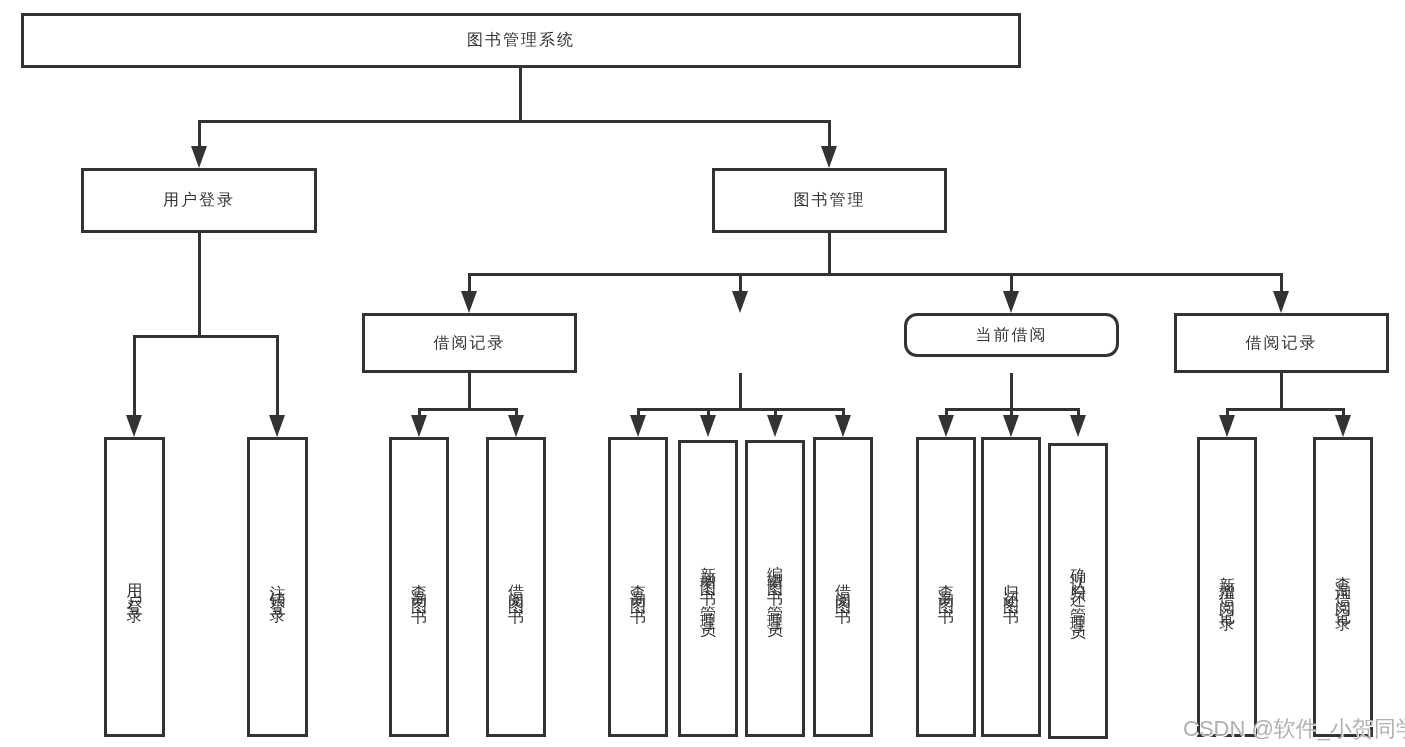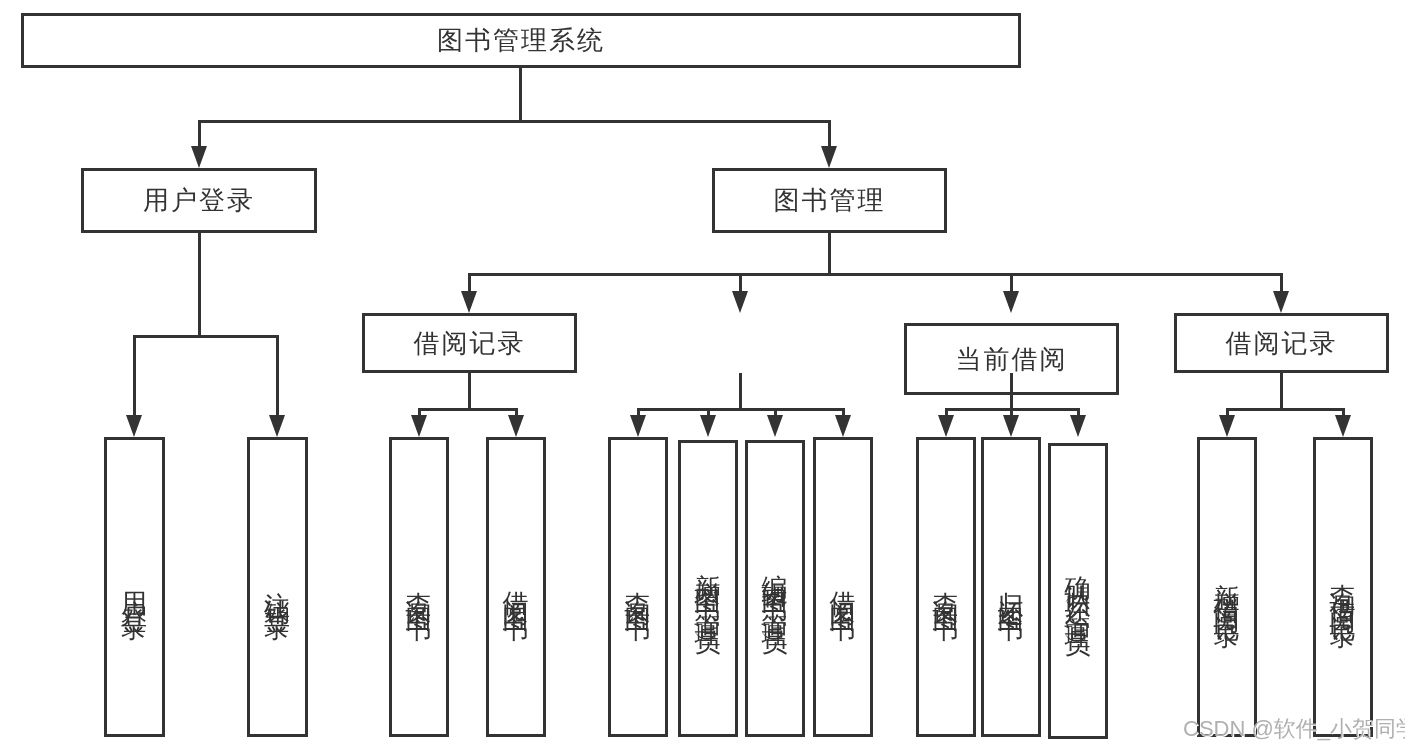--- a/index.html
+++ b/index.html
@@ -13,21 +13,21 @@
   .box{
     position:absolute;
     box-sizing:border-box;
     border:3px solid #333333;
     background:#ffffff;
     display:flex;
     align-items:center;
     justify-content:center;
   }
   .box .label{
-    font-size:26px;
+    font-size:16px;
     color:#333333;
     letter-spacing:2px;
     white-space:nowrap;
   }
   .vbox .label{
     writing-mode:vertical-rl;
     text-orientation:mixed;
     letter-spacing:8px;
     white-space:normal;
     line-height:1;
@@ -92,21 +92,21 @@
   <div class="vline" style="left:739px;top:273px;height:20px;"></div>
   <div class="ahead" style="left:732px;top:291px;"></div>
   <div class="vline" style="left:1010px;top:273px;height:20px;"></div>
   <div class="ahead" style="left:1003px;top:291px;"></div>
   <div class="vline" style="left:1280px;top:273px;height:20px;"></div>
   <div class="ahead" style="left:1273px;top:291px;"></div>
 
   <div class="box" style="left:362px;top:313px;width:215px;height:60px;">
     <span class="label">借阅记录</span>
   </div>
-  <div class="box" style="left:904px;top:323px;width:215px;height:72px;">
+  <div class="box" style="left:904px;top:313px;width:215px;height:44px;border-radius:13px;">
     <span class="label">当前借阅</span>
   </div>
   <div class="box" style="left:1174px;top:313px;width:215px;height:60px;">
     <span class="label">借阅记录</span>
   </div>
 
   <div class="vline" style="left:468px;top:373px;height:38px;"></div>
   <div class="hline" style="left:418px;top:408px;width:100px;"></div>
   <div class="vline" style="left:418px;top:408px;height:9px;"></div>
   <div class="ahead" style="left:411px;top:415px;"></div>

